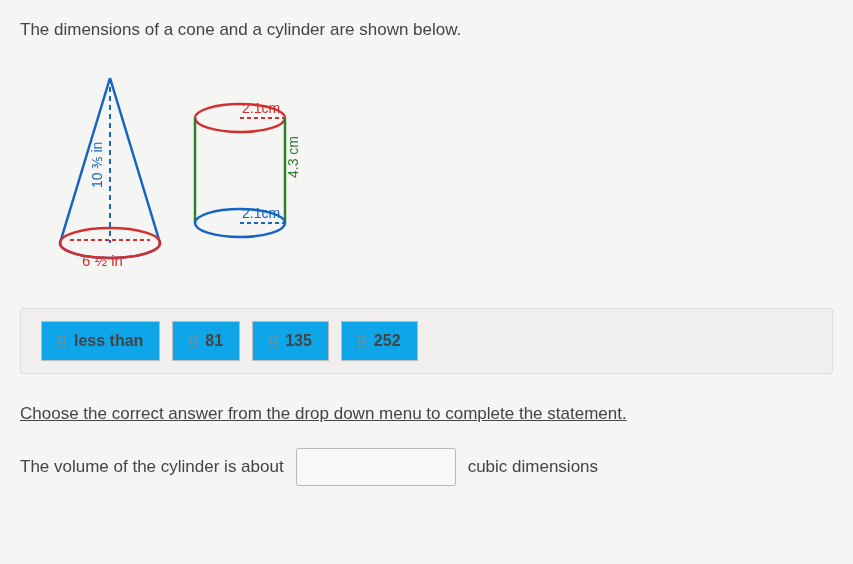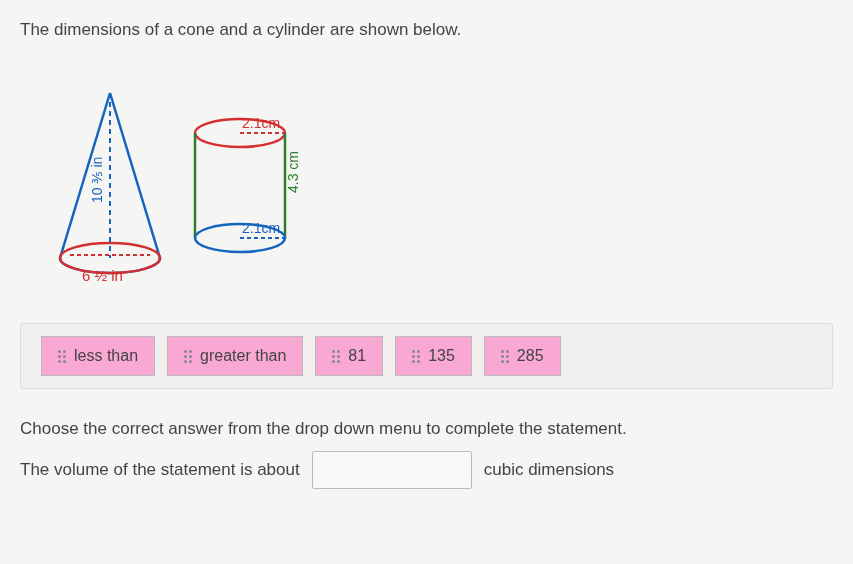--- a/index.html
+++ b/index.html
@@ -7,21 +7,21 @@
       font-family: Arial, Helvetica, sans-serif;
       background: #f5f5f4;
       padding: 20px;
       color: #333;
       width: 853px;
       height: 564px;
     }
     .prompt {
       font-size: 17px;
       color: #444;
-      margin-bottom: 33px;
+      margin-bottom: 18px;
     }
     .figure-area {
       padding: 10px 20px;
       margin-bottom: 20px;
     }
     .figure-svg {
       display: block;
     }
     .tiles-row {
       display: flex;
@@ -31,41 +31,43 @@
       border-radius: 3px;
       background: #f0efee;
       margin-bottom: 30px;
     }
     .tile {
       display: inline-flex;
       align-items: center;
       gap: 8px;
       padding: 10px 16px;
       border: 1px solid #bbb;
-      background: #f9a8d4;
+      background: #0ea5e9;
       color: #444;
       font-size: 16px;
       cursor: grab;
       user-select: none;
+      font-weight: bold;
     }
     .drag-handle {
       display: inline-grid;
       grid-template-columns: repeat(2, 3px);
       grid-template-rows: repeat(3, 3px);
       gap: 2px;
     }
     .drag-handle span {
       width: 3px; height: 3px;
       background: #888;
       border-radius: 50%;
     }
     .instruction {
       font-size: 17px;
       color: #444;
-      margin-bottom: 12px;
+      margin-bottom: 24px;
+      text-decoration: underline;
     }
     .statement-row {
       display: flex;
       align-items: center;
       gap: 12px;
       font-size: 17px;
       color: #444;
     }
     .drop-zone {
       min-width: 160px;
@@ -119,31 +121,20 @@
   </div>
   <div class="tile">
     <span class="drag-handle">
         <span></span>
         <span></span>
         <span></span>
         <span></span>
         <span></span>
         <span></span>
       </span>
-    <span>greater than</span>
-  </div>
-  <div class="tile">
-    <span class="drag-handle">
-        <span></span>
-        <span></span>
-        <span></span>
-        <span></span>
-        <span></span>
-        <span></span>
-      </span>
     <span>81</span>
   </div>
   <div class="tile">
     <span class="drag-handle">
         <span></span>
         <span></span>
         <span></span>
         <span></span>
         <span></span>
         <span></span>
@@ -152,23 +143,23 @@
   </div>
   <div class="tile">
     <span class="drag-handle">
         <span></span>
         <span></span>
         <span></span>
         <span></span>
         <span></span>
         <span></span>
       </span>
-    <span>285</span>
+    <span>252</span>
   </div>
 </div>
 
 <div class="instruction">Choose the correct answer from the drop down menu to complete the statement.</div>
 
 <div class="statement-row">
-  <span>The volume of the statement is about</span>
+  <span>The volume of the cylinder is about</span>
   <div class="drop-zone"></div>
   <span>cubic dimensions</span>
 </div>
 
 </body></html>

